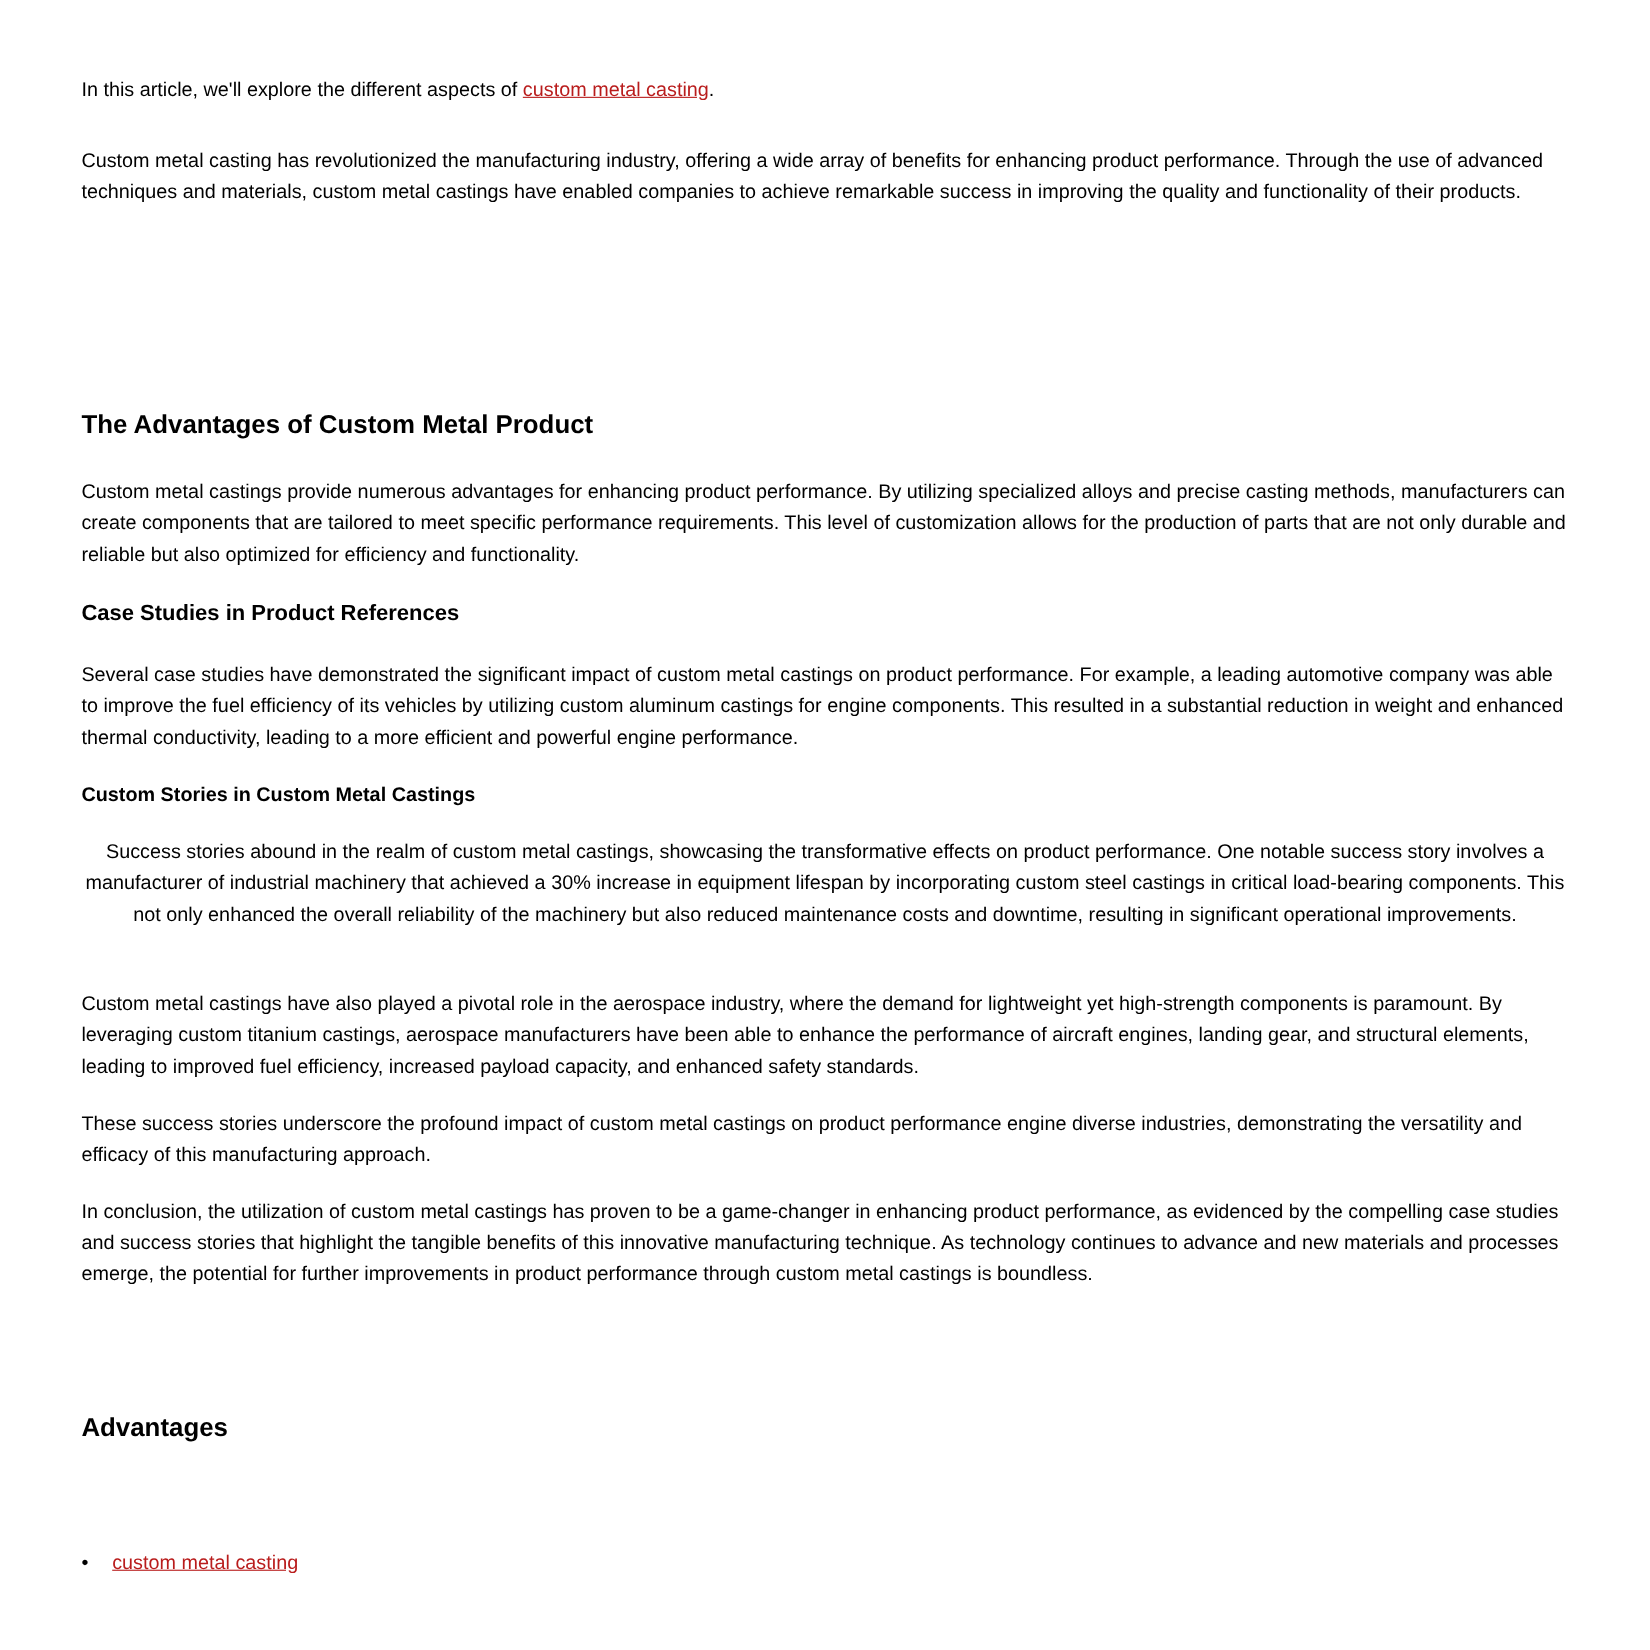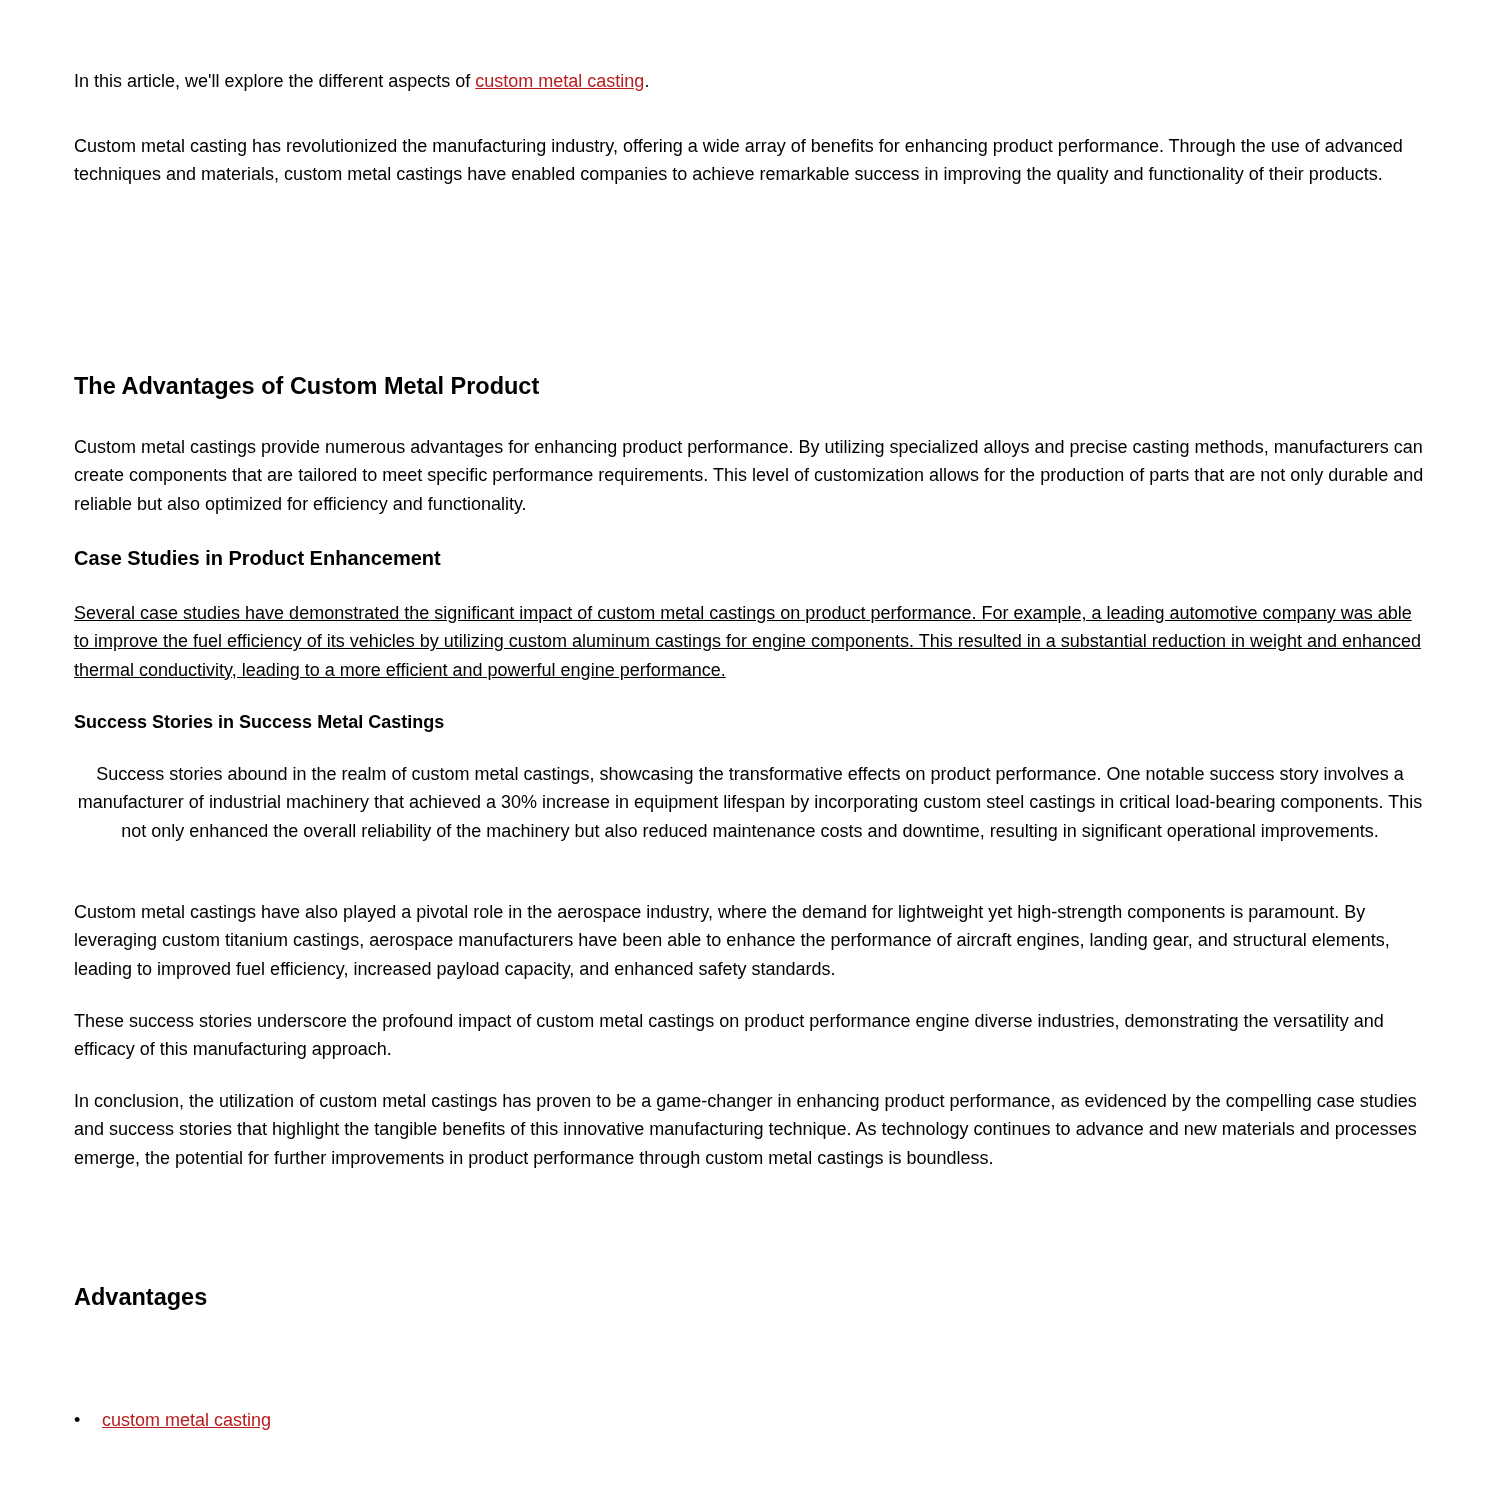--- a/index.html
+++ b/index.html
@@ -29,21 +29,21 @@
     a {
       color: #b91c1c;
       text-decoration: underline;
     }
     .intro { position: absolute; top: 67px; left: 0; width: 1352px; }
     .p1 { position: absolute; top: 132px; left: 0; width: 1352px; }
     h2, h3, h4 { margin: 0; font-weight: bold; }
     .h-adv { position: absolute; top: 370px; left: 0; font-size: 23.5px; line-height: 32px; }
     .p-adv { position: absolute; top: 433px; left: 0; width: 1352px; }
     .h-case { position: absolute; top: 544px; left: 0; font-size: 20px; line-height: 28px; }
-    .p-case { position: absolute; top: 599px; left: 0; width: 1352px; text-decoration: underline; }
+    .p-case { position: absolute; top: 599px; left: 0; width: 1352px; }
     .h-success { position: absolute; top: 709px; left: 0; font-size: 18px; line-height: 26px; }
     .p-success1 { position: absolute; top: 760px; left: 0; width: 1352px; text-align: center; }
     .p-success2 { position: absolute; top: 898px; left: 0; width: 1352px; }
     .p-success3 { position: absolute; top: 1007px; left: 0; width: 1352px; }
     .p-conclusion { position: absolute; top: 1087px; left: 0; width: 1352px; }
     .h-refs { position: absolute; top: 1281px; left: 0; font-size: 23.5px; line-height: 32px; }
     ul.refs {
       position: absolute;
       top: 1406px;
       left: 0;
@@ -68,24 +68,24 @@
 
 <div class="page">
 
   <p class="intro"><span>In this article, we'll explore the different aspects of </span><a href="#">custom metal casting</a><span>.</span></p>
 
   <p class="p1">Custom metal casting has revolutionized the manufacturing industry, offering a wide array of benefits for enhancing product performance. Through the use of advanced techniques and materials, custom metal castings have enabled companies to achieve remarkable success in improving the quality and functionality of their products.</p>
 
   <h2 class="h-adv">The Advantages of Custom Metal Product</h2>
   <p class="p-adv">Custom metal castings provide numerous advantages for enhancing product performance. By utilizing specialized alloys and precise casting methods, manufacturers can create components that are tailored to meet specific performance requirements. This level of customization allows for the production of parts that are not only durable and reliable but also optimized for efficiency and functionality.</p>
 
-  <h3 class="h-case">Case Studies in Product Enhancement</h3>
+  <h3 class="h-case">Case Studies in Product References</h3>
   <p class="p-case">Several case studies have demonstrated the significant impact of custom metal castings on product performance. For example, a leading automotive company was able to improve the fuel efficiency of its vehicles by utilizing custom aluminum castings for engine components. This resulted in a substantial reduction in weight and enhanced thermal conductivity, leading to a more efficient and powerful engine performance.</p>
 
-  <h4 class="h-success">Success Stories in Success Metal Castings</h4>
+  <h4 class="h-success">Custom Stories in Custom Metal Castings</h4>
   <p class="p-success1">Success stories abound in the realm of custom metal castings, showcasing the transformative effects on product performance. One notable success story involves a manufacturer of industrial machinery that achieved a 30% increase in equipment lifespan by incorporating custom steel castings in critical load-bearing components. This not only enhanced the overall reliability of the machinery but also reduced maintenance costs and downtime, resulting in significant operational improvements.</p>
   <p class="p-success2">Custom metal castings have also played a pivotal role in the aerospace industry, where the demand for lightweight yet high-strength components is paramount. By leveraging custom titanium castings, aerospace manufacturers have been able to enhance the performance of aircraft engines, landing gear, and structural elements, leading to improved fuel efficiency, increased payload capacity, and enhanced safety standards.</p>
   <p class="p-success3">These success stories underscore the profound impact of custom metal castings on product performance engine diverse industries, demonstrating the versatility and efficacy of this manufacturing approach.</p>
 
   <p class="p-conclusion">In conclusion, the utilization of custom metal castings has proven to be a game-changer in enhancing product performance, as evidenced by the compelling case studies and success stories that highlight the tangible benefits of this innovative manufacturing technique. As technology continues to advance and new materials and processes emerge, the potential for further improvements in product performance through custom metal castings is boundless.</p>
 
   <h2 class="h-refs">Advantages</h2>
 
   <ul class="refs">
     <li>

